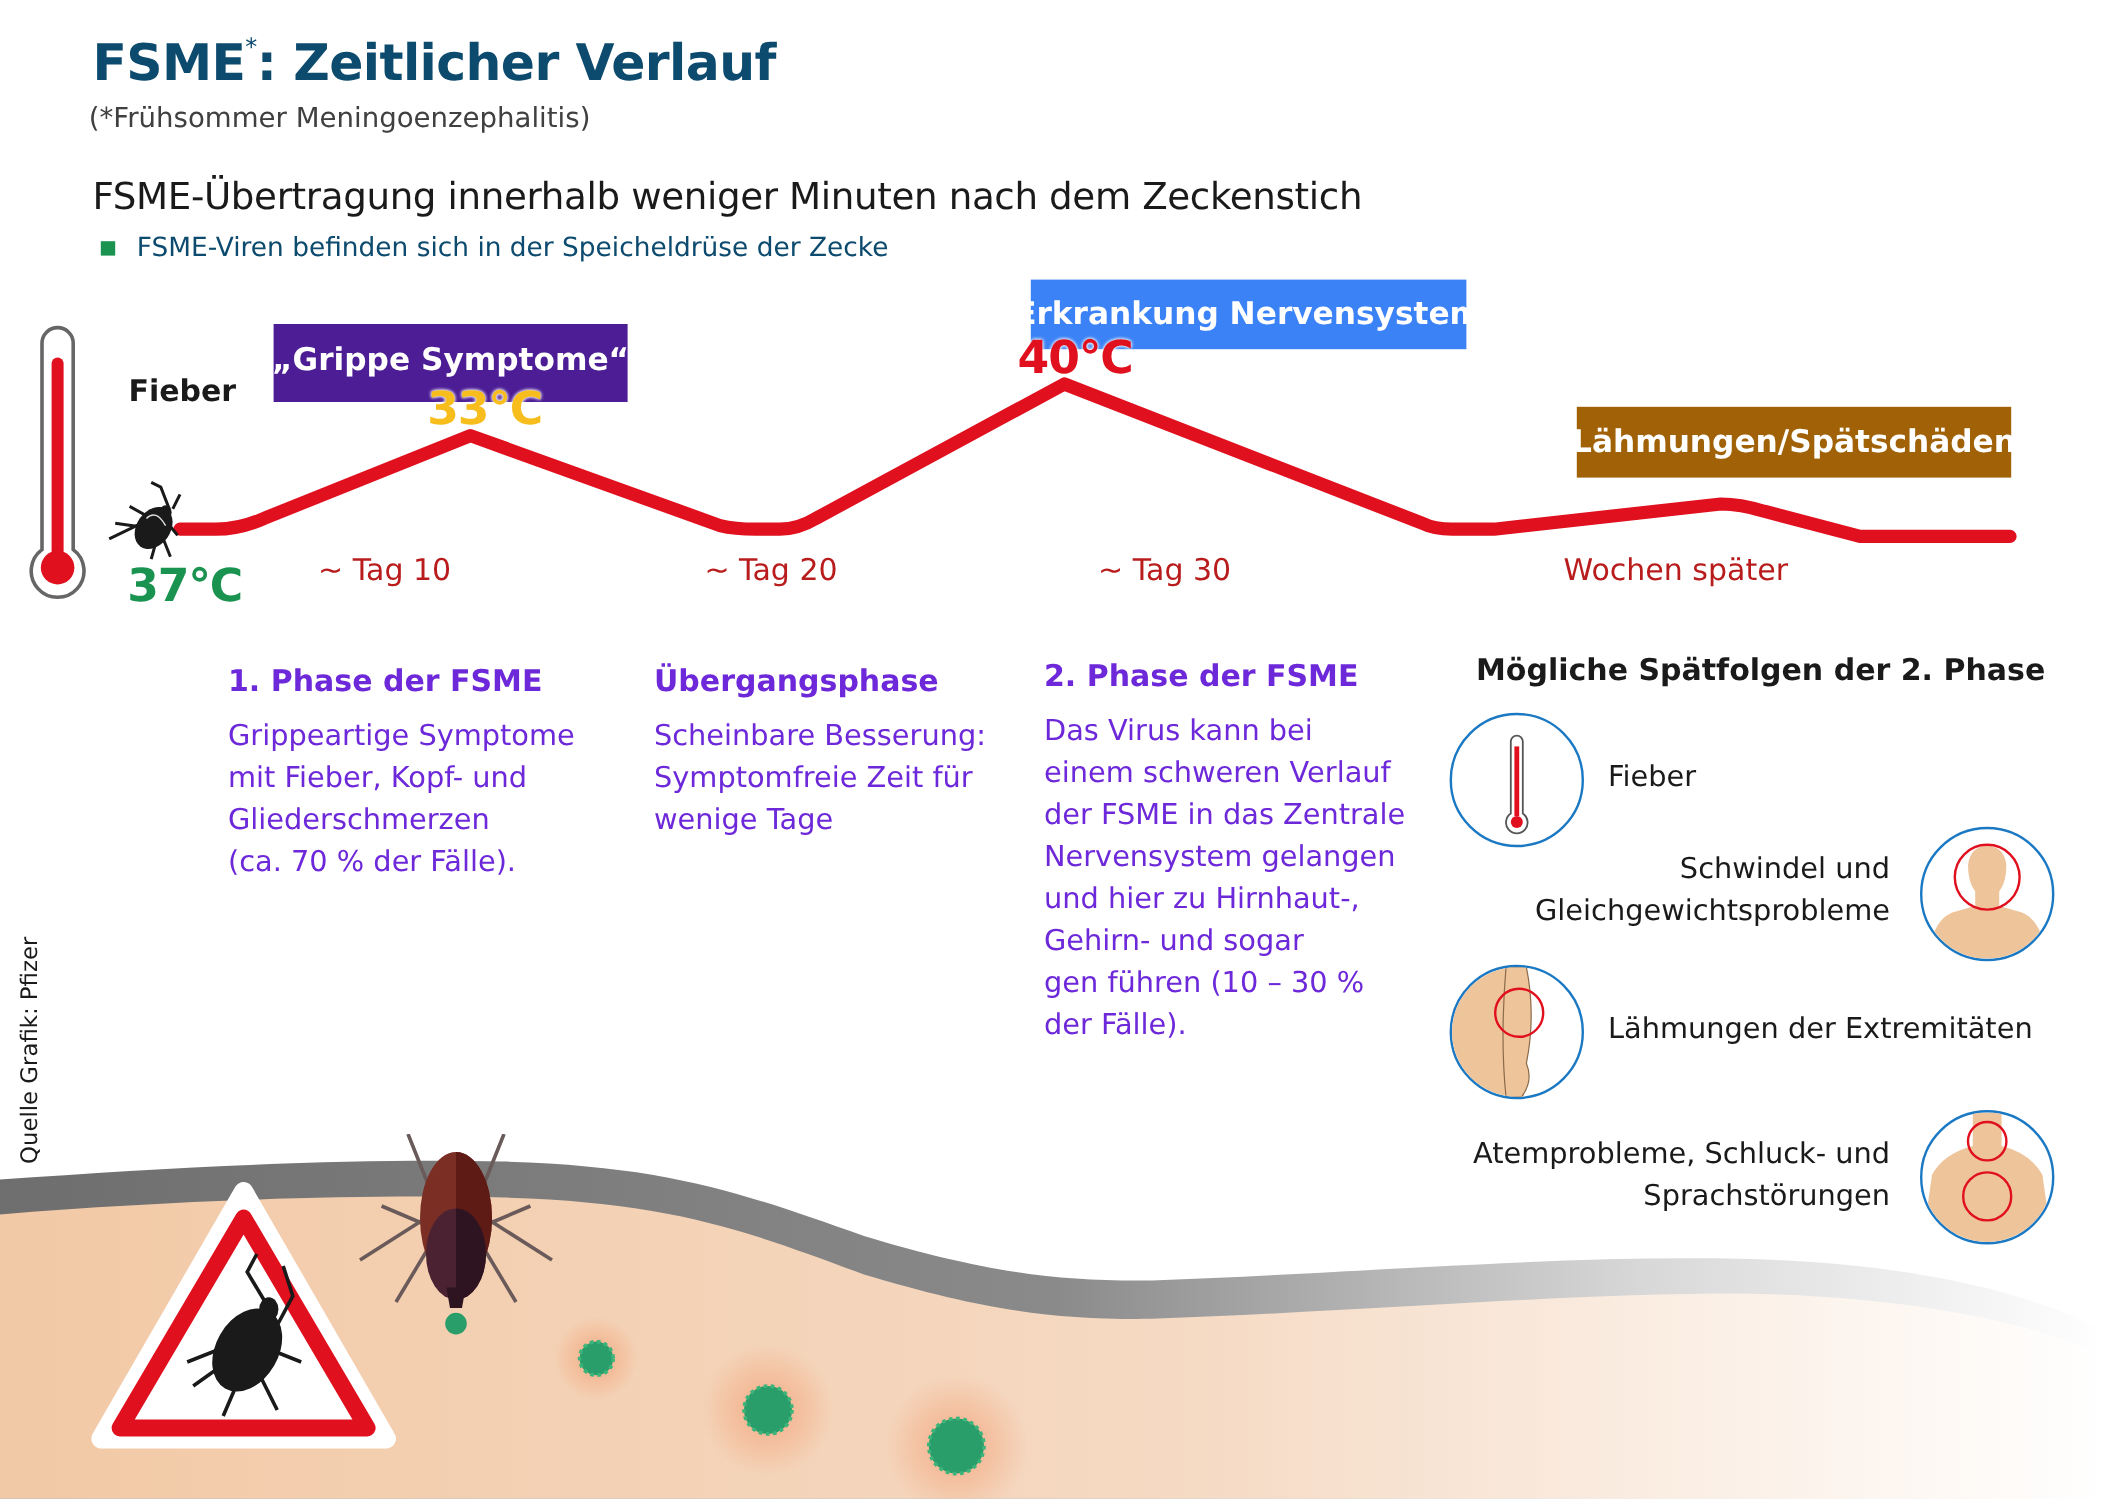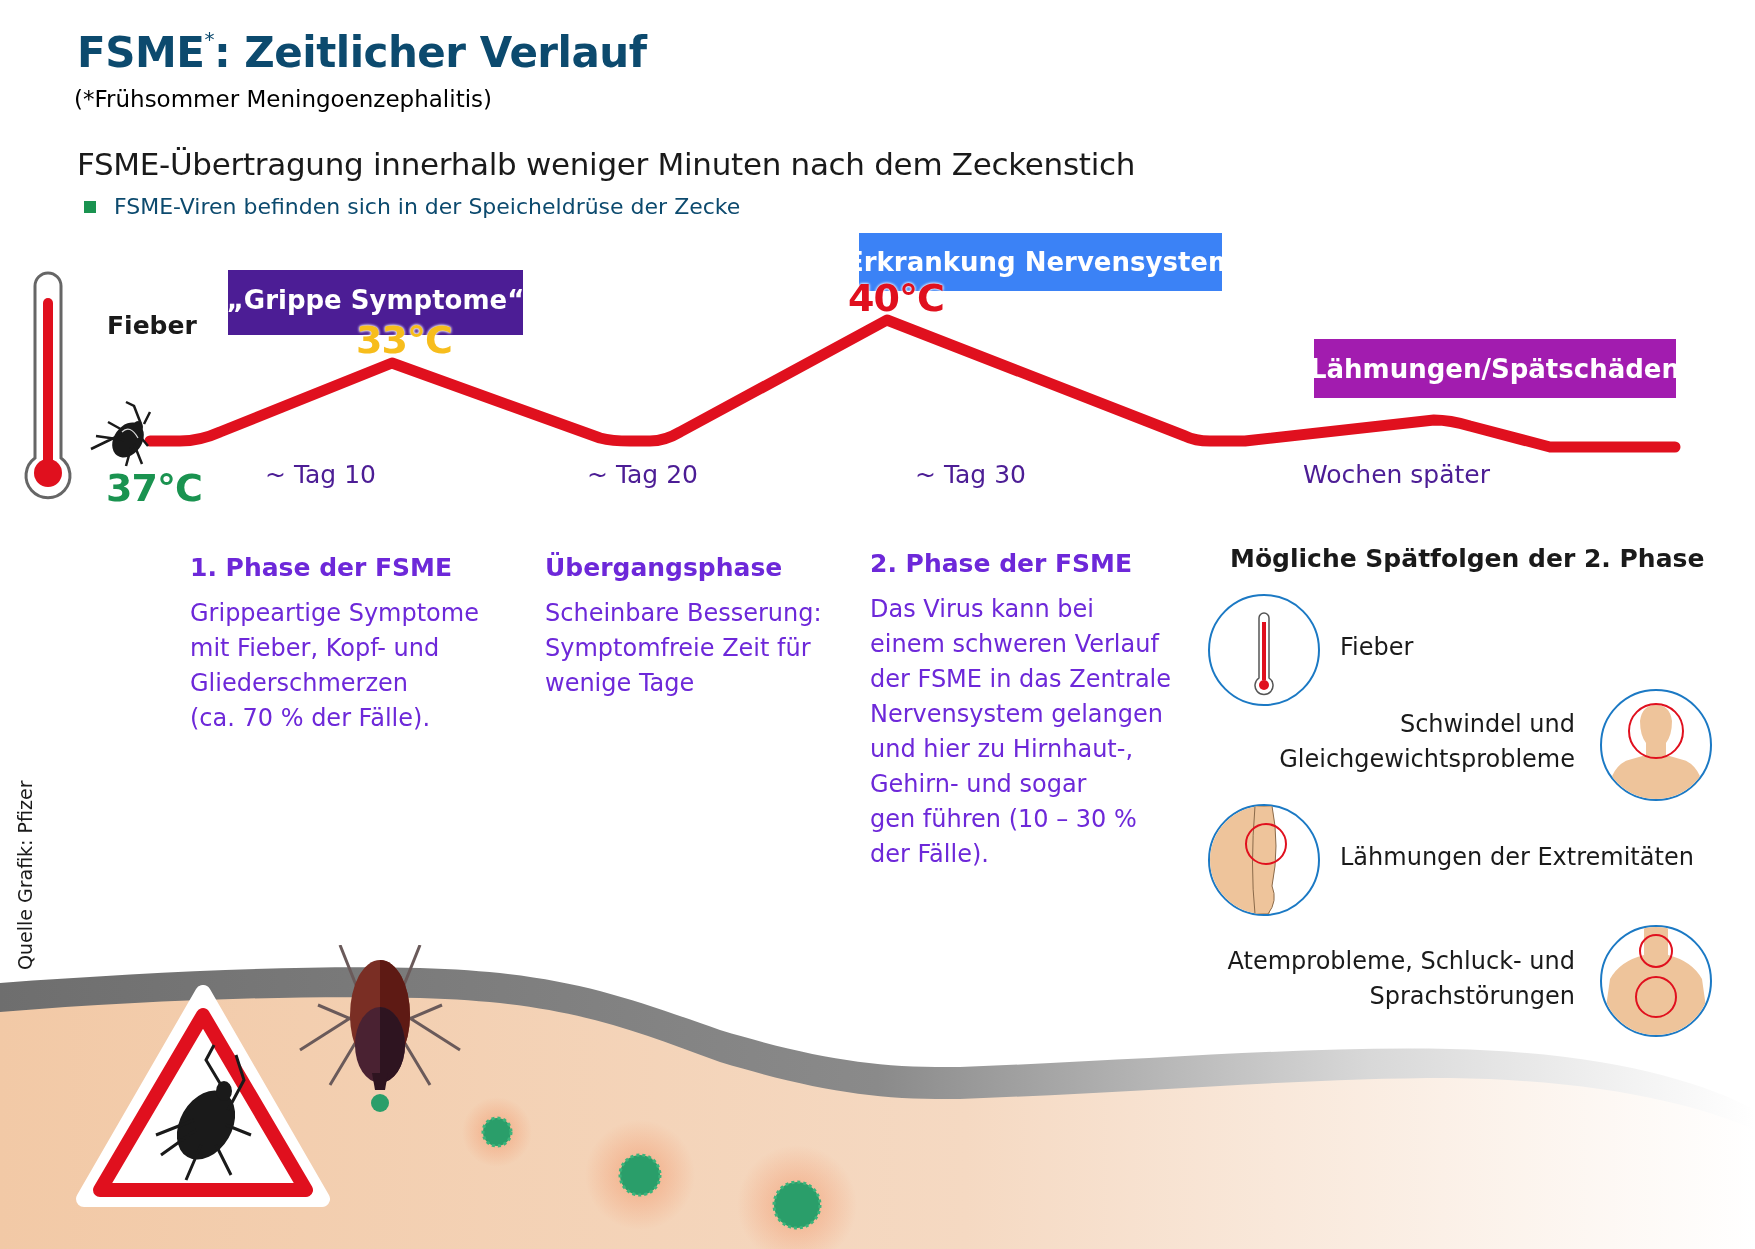--- a/index.html
+++ b/index.html
@@ -1,33 +1,33 @@
 <!DOCTYPE html>
 <html><head>
 <meta charset="utf-8">
 <style>
   html, body { margin:0; padding:0; background:#ffffff; }
   body { width:1755px; height:1249px; position:relative; overflow:hidden; font-family:"DejaVu Sans", sans-serif; color:#1a1a1a; }
   .abs { position:absolute; }
   .title { left:77px; top:28px; font-size:42px; font-weight:bold; color:#0c4a6e; letter-spacing:-0.5px; white-space:nowrap; }
   .title sup { font-size:20px; font-weight:normal; position:relative; top:-6px; }
-  .title-sub { left:74px; top:86px; font-size:23px; color:#000000; white-space:nowrap; }
+  .title-sub { left:74px; top:86px; font-size:23px; color:#404040; white-space:nowrap; }
   .heading { left:77px; top:146px; font-size:31px; color:#1a1a1a; white-space:nowrap; letter-spacing:-0.3px; }
   .bullet { left:84px; top:194px; font-size:22px; color:#0c4a6e; white-space:nowrap; display:flex; align-items:center; }
   .bullet .sq { width:12px; height:12px; background:#1a9350; margin-right:18px; display:inline-block; }
   .label-box { position:absolute; color:#ffffff; font-weight:bold; font-size:26px; display:flex; align-items:center; justify-content:center; white-space:nowrap; }
   .box-yellow { left:228px; top:270px; width:295px; height:65px; background:#4c1d95; }
   .box-red { left:859px; top:233px; width:363px; height:58px; background:#3b82f6; }
-  .box-blue { left:1314px; top:339px; width:362px; height:59px; background:#a21caf; }
+  .box-blue { left:1314px; top:339px; width:362px; height:59px; background:#a16207; }
   .temp { position:absolute; font-weight:bold; font-size:38px; white-space:nowrap; -webkit-text-stroke:0; letter-spacing:-1px; }
   .temp39 { left:356px; top:318px; color:#f7bd1c; text-shadow:0 0 3px #fff, 0 0 3px #fff; }
   .temp40 { left:848px; top:276px; color:#e0101e; text-shadow:0 0 3px #fff, 0 0 3px #fff; }
   .temp37 { left:106px; top:466px; color:#1a9350; font-size:38px; }
   .fieber-lbl { left:107px; top:311px; font-size:25px; font-weight:bold; color:#1a1a1a; }
-  .day { position:absolute; top:460px; font-size:25px; color:#4c1d95; white-space:nowrap; }
+  .day { position:absolute; top:460px; font-size:25px; color:#b91c1c; white-space:nowrap; }
   .phase { position:absolute; font-size:24px; line-height:35px; color:#6d28d9; }
   .phase h3 { margin:0 0 12px 0; font-size:25px; font-weight:bold; line-height:32px; }
   .phase p { margin:0; }
   .late-title { left:1230px; top:544px; font-size:25px; font-weight:bold; color:#1a1a1a; white-space:nowrap; }
   .late-item { position:absolute; font-size:24px; line-height:35px; color:#1a1a1a; }
   .circle { position:absolute; width:108px; height:108px; border:2px solid #1b79c4; border-radius:50%; overflow:hidden; background:#fff; }
   .source { left:14px; top:770px; width:30px; height:200px; }
   .source span { position:absolute; left:0; top:200px; transform-origin:0 0; transform:rotate(-90deg); font-size:19px; white-space:nowrap; color:#1a1a1a; }
 </style>
 </head>

